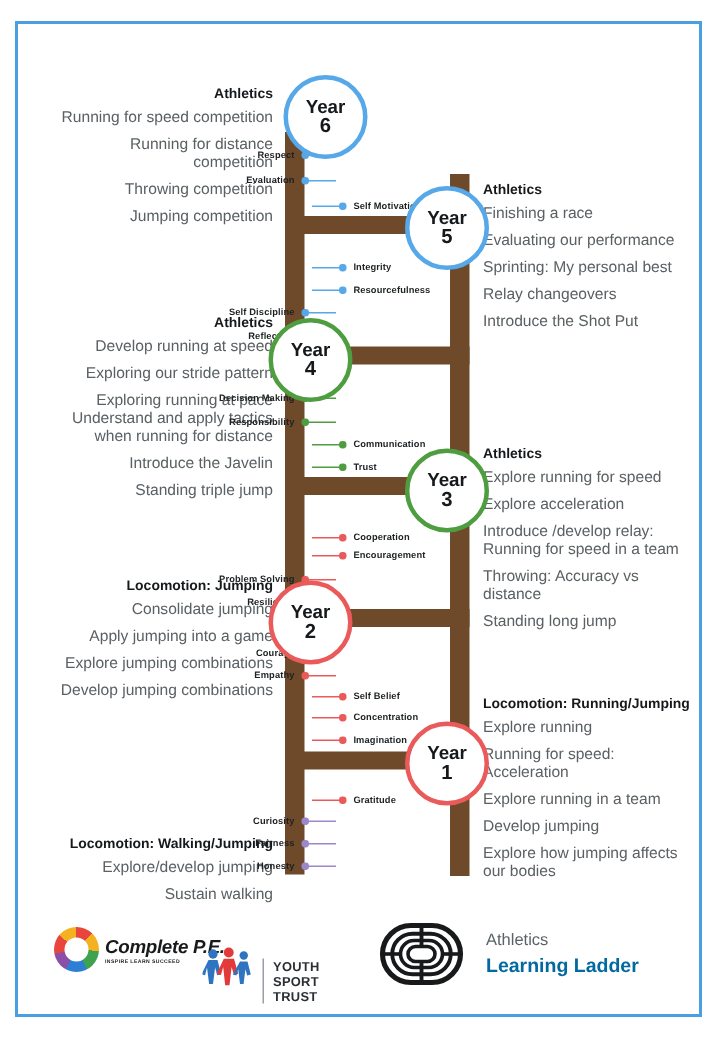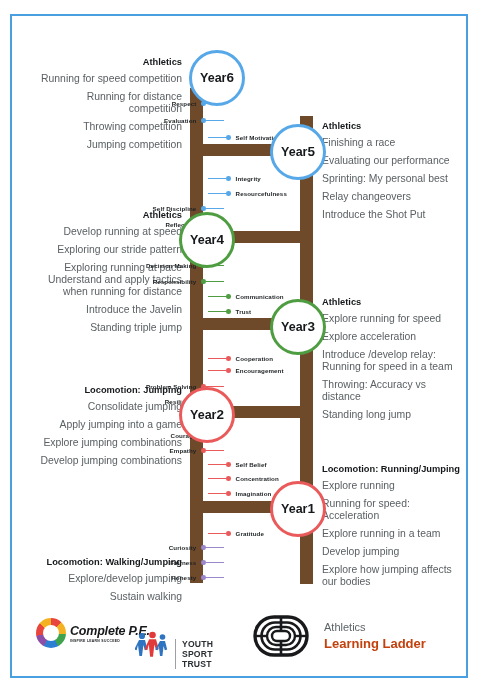--- a/index.html
+++ b/index.html
@@ -10,21 +10,21 @@
   #poster{position:absolute;left:10px;top:14px;width:458px;height:664px;
           border:2px solid #4a9fe0;background:#fff;box-sizing:border-box;}
 
   
   #ladder{position:absolute;left:0;top:0;width:100%;height:100%;}
   .rail{position:absolute;width:13px;background:#6e4a2a;}
   .rung{position:absolute;height:12px;background:#6e4a2a;}
 
   
   .bubble{position:absolute;border-radius:50%;background:#fff;
-          display:flex;flex-direction:row;align-items:center;
+          display:flex;flex-direction:column;align-items:center;
           justify-content:center;box-sizing:border-box;
           font-weight:bold;color:#16191b;line-height:1.03;z-index:6;}
   .bubble .b1{font-size:12.5px;}
   .bubble .b2{font-size:13.5px;}
   .bubble.eyfs{font-size:13.5px;}
 
   
   .block{position:absolute;z-index:5;}
   .block .hd{font-weight:bold;color:#16191b;font-size:9.3px;margin-bottom:6px;}
   .block .ln{font-size:10.4px;color:#5a6063;margin-bottom:6px;line-height:1.16;}
@@ -55,21 +55,21 @@
             letter-spacing:-.2px;}
   .cpe-sub{font-size:3.4px;font-weight:bold;color:#17191b;letter-spacing:.3px;
            margin-top:1px;}
   .yst{position:absolute;left:123px;top:18px;display:flex;align-items:center;}
   .yst-txt{font-size:8.6px;font-weight:bold;color:#2b2f33;line-height:1.18;
            border-left:1px solid #9aa0a4;padding-left:6px;margin-left:6px;
            letter-spacing:.2px;}
   .ll{position:absolute;left:240px;top:10px;display:flex;align-items:center;}
   .ll-txt{margin-left:14px;}
   .ll-t1{font-size:11px;color:#5c6366;}
-  .ll-t2{font-size:13px;font-weight:bold;color:#c2410c;margin-top:3px;}
+  .ll-t2{font-size:13px;font-weight:bold;color:#0369a1;margin-top:3px;}
 </style>
 </head>
 <body>
 
 <div id="poster">
 
   <div id="ladder">
 
     <div class="rail" style="left:178px;top:72px;height:495px;"></div>
 

